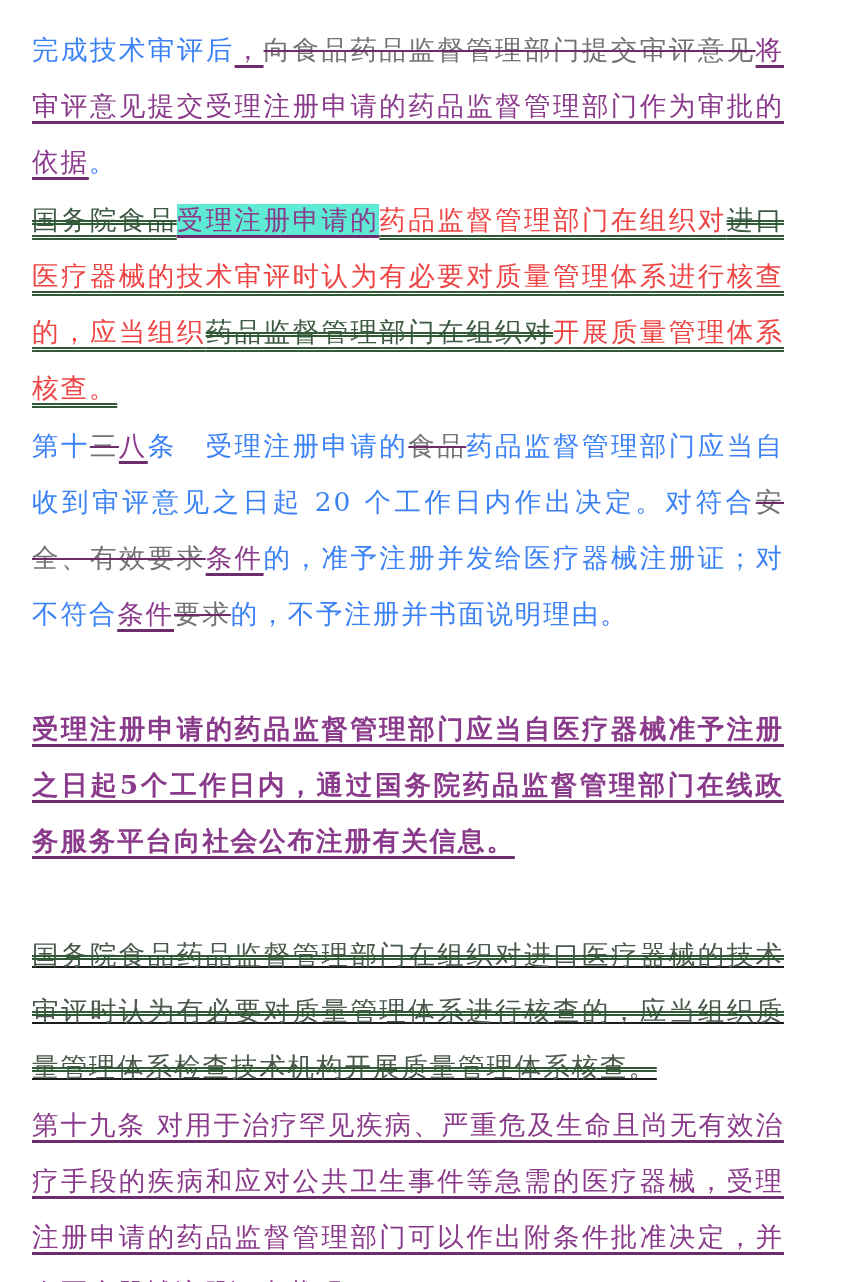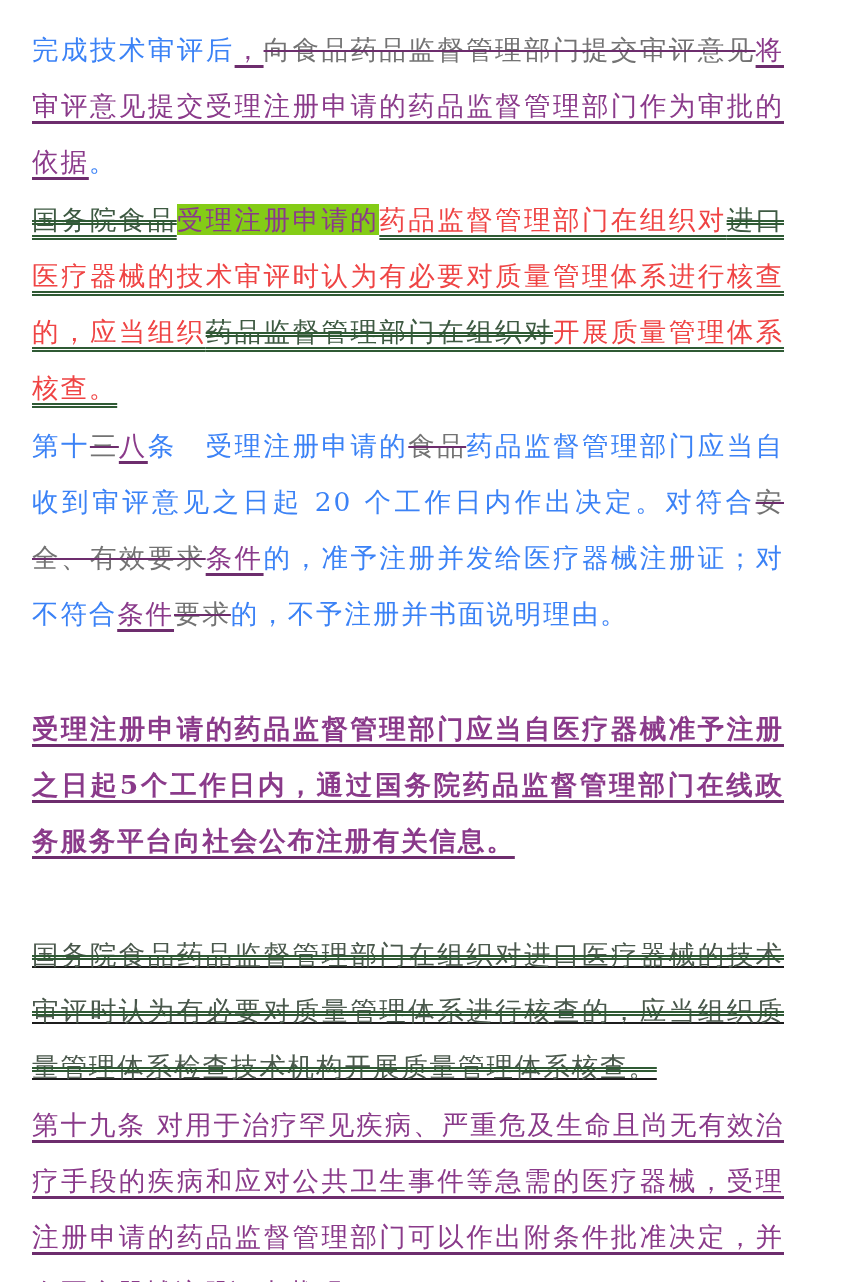--- a/index.html
+++ b/index.html
@@ -29,22 +29,22 @@
     color: #ef4444;
     text-decoration: underline double; text-decoration-color: #2f5a34;
     text-decoration-thickness: 2px; text-underline-offset: 6px;
   }
   .green-del {
     color: #3e5a42;
     text-decoration: line-through underline double; text-decoration-color: #2f5a34;
     text-decoration-thickness: 2px; text-underline-offset: 6px;
   }
   .purple-ins-in-green {
-    color: #8a3a8a; background: #84cc16;
-    text-decoration-color: #6d2d6d;
+    color: #8a3a8a; background: #5eead4;
+    text-decoration: underline; text-decoration-color: #6d2d6d;
     text-decoration-thickness: 2.5px; text-underline-offset: 6px;
   }
   .green-strike-only {
     color: #4a584c;
     text-decoration: line-through double; text-decoration-color: #2f5a34;
     text-decoration-thickness: 2px;
   }
   .normal { color: #3b82f6; }
 </style>
 </head>

